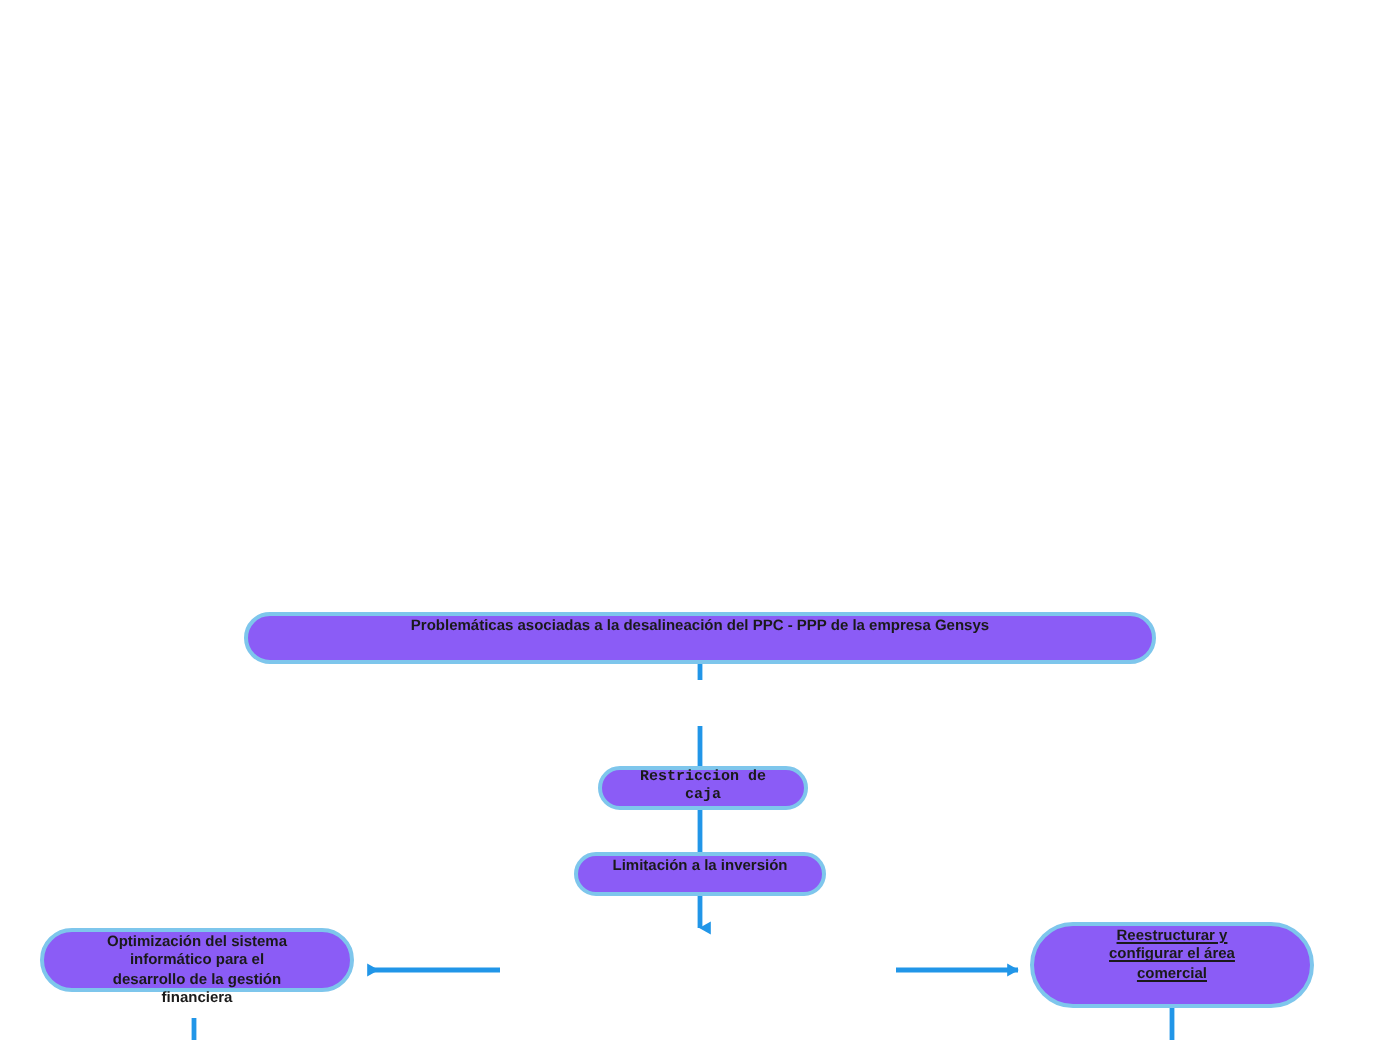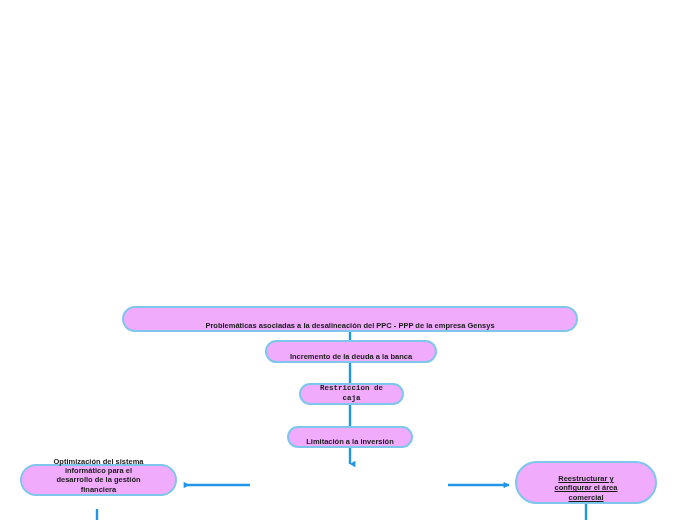--- a/index.html
+++ b/index.html
@@ -22,24 +22,24 @@
     left: 0;
     top: 0;
     width: 697px;
     height: 520px;
     pointer-events: none;
   }
   .node {
     position: absolute;
     box-sizing: border-box;
     display: flex;
-    align-items: flex-end;
+    align-items: flex-start;
     justify-content: center;
     text-align: center;
-    background: #f0abfc;
+    background: #8b5cf6;
     border: 2px solid #7ec6ec;
     border-radius: 999px;
     color: #1a1a1a;
     font-weight: bold;
     line-height: 1.25;
     z-index: 2;
   }
   .node-label {
     display: block;
     white-space: pre-line;
@@ -136,23 +136,20 @@
 
     <line x1="97" y1="509" x2="97" y2="520" stroke="#2196e8" stroke-width="2.4"></line>
 
     <line x1="586" y1="504" x2="586" y2="520" stroke="#2196e8" stroke-width="2.4"></line>
   </svg>
 
   <div class="node n-root">
     <span class="node-label">Problemáticas asociadas a la desalineación del PPC - PPP de la empresa Gensys</span>
   </div>
 
-  <div class="node n-deuda">
-    <span class="node-label">Incremento de la deuda a la banca</span>
-  </div>
 
   <div class="node n-caja">
     <span class="node-label">Restriccion de caja</span>
   </div>
 
   <div class="node n-limitacion">
     <span class="node-label">Limitación a la inversión</span>
   </div>
 
 

